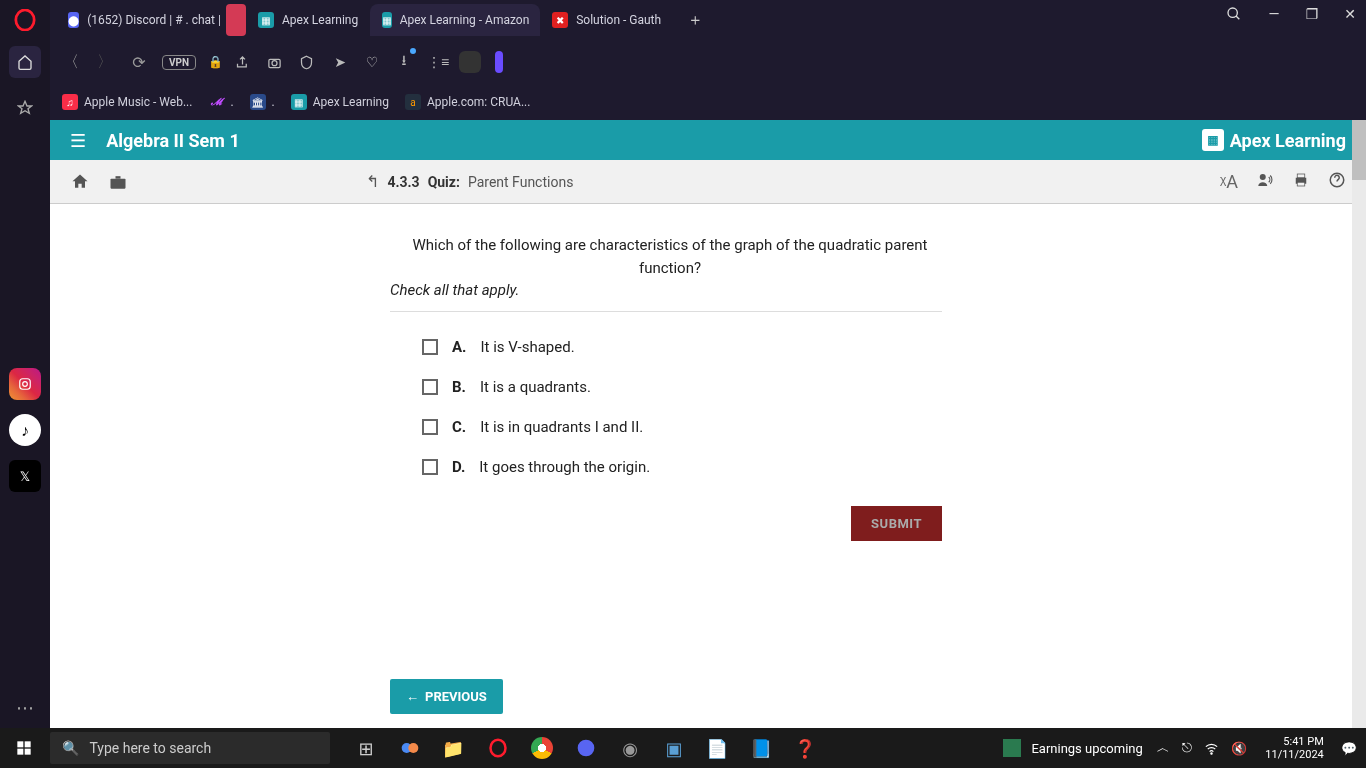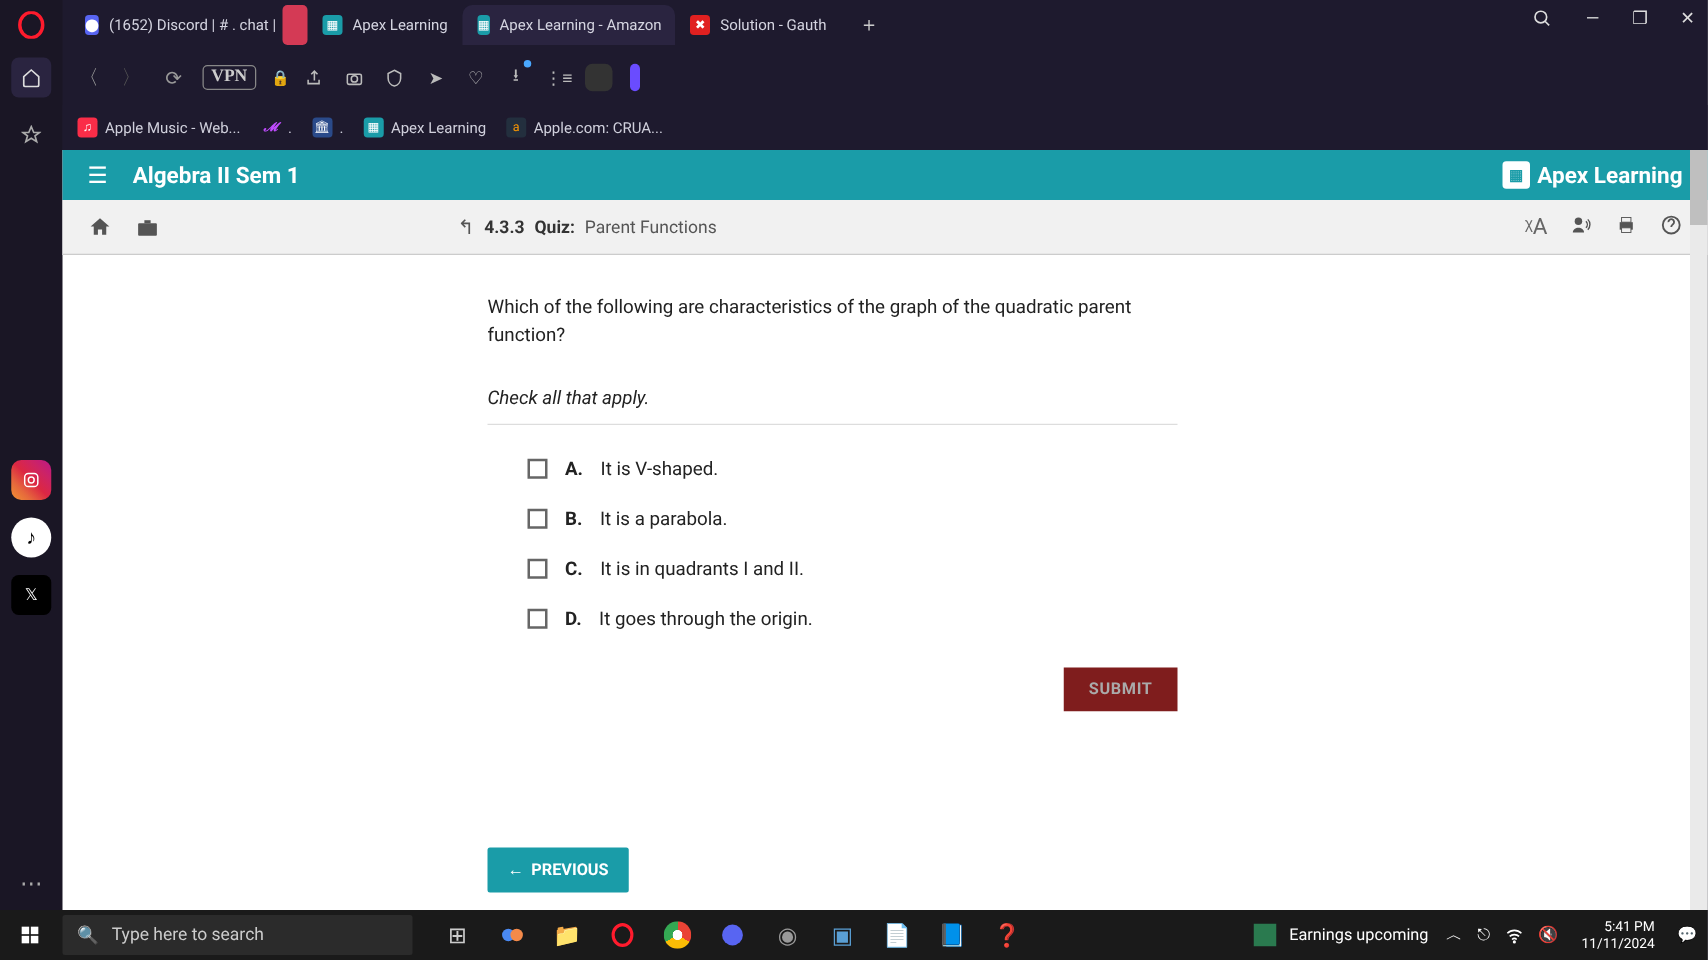--- a/index.html
+++ b/index.html
@@ -24,21 +24,21 @@
 .tab-ico.disc{ background:#5865f2; color:#fff;}
 .tab-ico.apex{ background:#1a9ca8; color:#fff;}
 .tab-ico.gauth{ background:#e02020; color:#fff;}
 .newtab { width:28px; height:28px; display:flex; align-items:center; justify-content:center; color:#ccc; margin-left:8px; border-radius:6px;}
 .win-controls { position:absolute; right:6px; top:6px; display:flex; gap:18px; color:#ddd; font-size:14px; align-items:center;}
 .win-controls span{ width:20px; text-align:center;}
 
 .addrbar { height:44px; display:flex; align-items:center; padding:0 10px; gap:12px; }
 .nav-btn { color:#999; font-size:16px; width:22px; text-align:center;}
 .nav-btn.disabled{ color:#555;}
-.vpn-badge { border:1px solid #888; color:#ccc; font-size:14px; padding:1px 6px; border-radius:4px; font-weight:bold;font-family:Liberation Serif, serif;}
+.vpn-badge { border:1px solid #888; color:#ccc; font-size:10px; padding:1px 6px; border-radius:4px; font-weight:bold;}
 .lock { color:#aaa; font-size:12px;}
 .url { color:#bbb; font-size:13px; flex:1;}
 .url .domain{ color:#eee;}
 .addr-icons { display:flex; gap:14px; color:#bbb; font-size:14px; align-items:center;}
 .addr-icon{ width:18px; text-align:center;}
 .shield-dot{ position:relative;}
 .shield-dot::after{content:""; position:absolute; top:-2px; right:-3px; width:6px; height:6px; background:#4aa8ff; border-radius:50%;}
 
 .bookmarks { height:36px; display:flex; align-items:center; padding:0 12px; gap:16px; background:#1e1a2e; }
 .bm { display:flex; align-items:center; gap:6px; color:#d0d0dc; font-size:12px;}
@@ -61,21 +61,21 @@
 .tb-icon{ font-size:18px; width:22px; text-align:center;}
 .tb-center{ margin-left:220px; display:flex; align-items:center; gap:8px; font-size:14px;}
 .tb-center .up{ font-size:16px;}
 .quiz-num{ font-weight:bold; color:#333;}
 .quiz-lbl{ font-weight:bold; color:#333;}
 .quiz-name{ color:#555;}
 .tb-right{ margin-left:auto; display:flex; gap:18px; font-size:18px; color:#666;}
 
 .quiz-body { padding:30px 0 0 340px; width:960px; color:#222;}
 .q-heading{ font-size:17px; font-weight:bold; margin-bottom:16px;}
-.q-text{ font-size:15px; line-height:1.5; margin-bottom:30px; max-width:560px;}
+.q-text{ font-size:15px; line-height:1.5; margin-bottom:2px; max-width:560px;text-align:center;}
 .q-instr{ font-style:italic; font-size:15px; margin-bottom:12px;}
 .q-divider{ border-top:1px solid #ddd; width:552px; margin-bottom:26px;}
 .options{ padding-left:32px;}
 .option{ display:flex; align-items:center; gap:14px; margin-bottom:22px; font-size:15px;}
 .chk{ width:16px; height:16px; border:2px solid #666; flex-shrink:0;}
 .opt-letter{ font-weight:bold;}
 .submit-wrap{ width:552px; display:flex; justify-content:flex-end; margin-top:30px;}
 .submit-btn{ background:#7f1d1d; color:#aaa; padding:10px 20px; font-size:13px; font-weight:bold; letter-spacing:0.5px; border:none;}
 .prev-btn{ position:absolute; left:340px; bottom:14px; background:#1a9ca8; color:#fff; border:none; padding:10px 16px; font-size:13px; font-weight:bold; display:flex; align-items:center; gap:6px; border-radius:2px;}
 
@@ -280,21 +280,21 @@
     <div class="q-divider"></div>
     <div class="options">
       <div class="option">
           <span class="chk"></span>
           <span class="opt-letter">A.</span>
           <span>It is V-shaped.</span>
         </div>
       <div class="option">
           <span class="chk"></span>
           <span class="opt-letter">B.</span>
-          <span>It is a parabola.</span>
+          <span>It is a quadrants.</span>
         </div>
       <div class="option">
           <span class="chk"></span>
           <span class="opt-letter">C.</span>
           <span>It is in quadrants I and II.</span>
         </div>
       <div class="option">
           <span class="chk"></span>
           <span class="opt-letter">D.</span>
           <span>It goes through the origin.</span>

